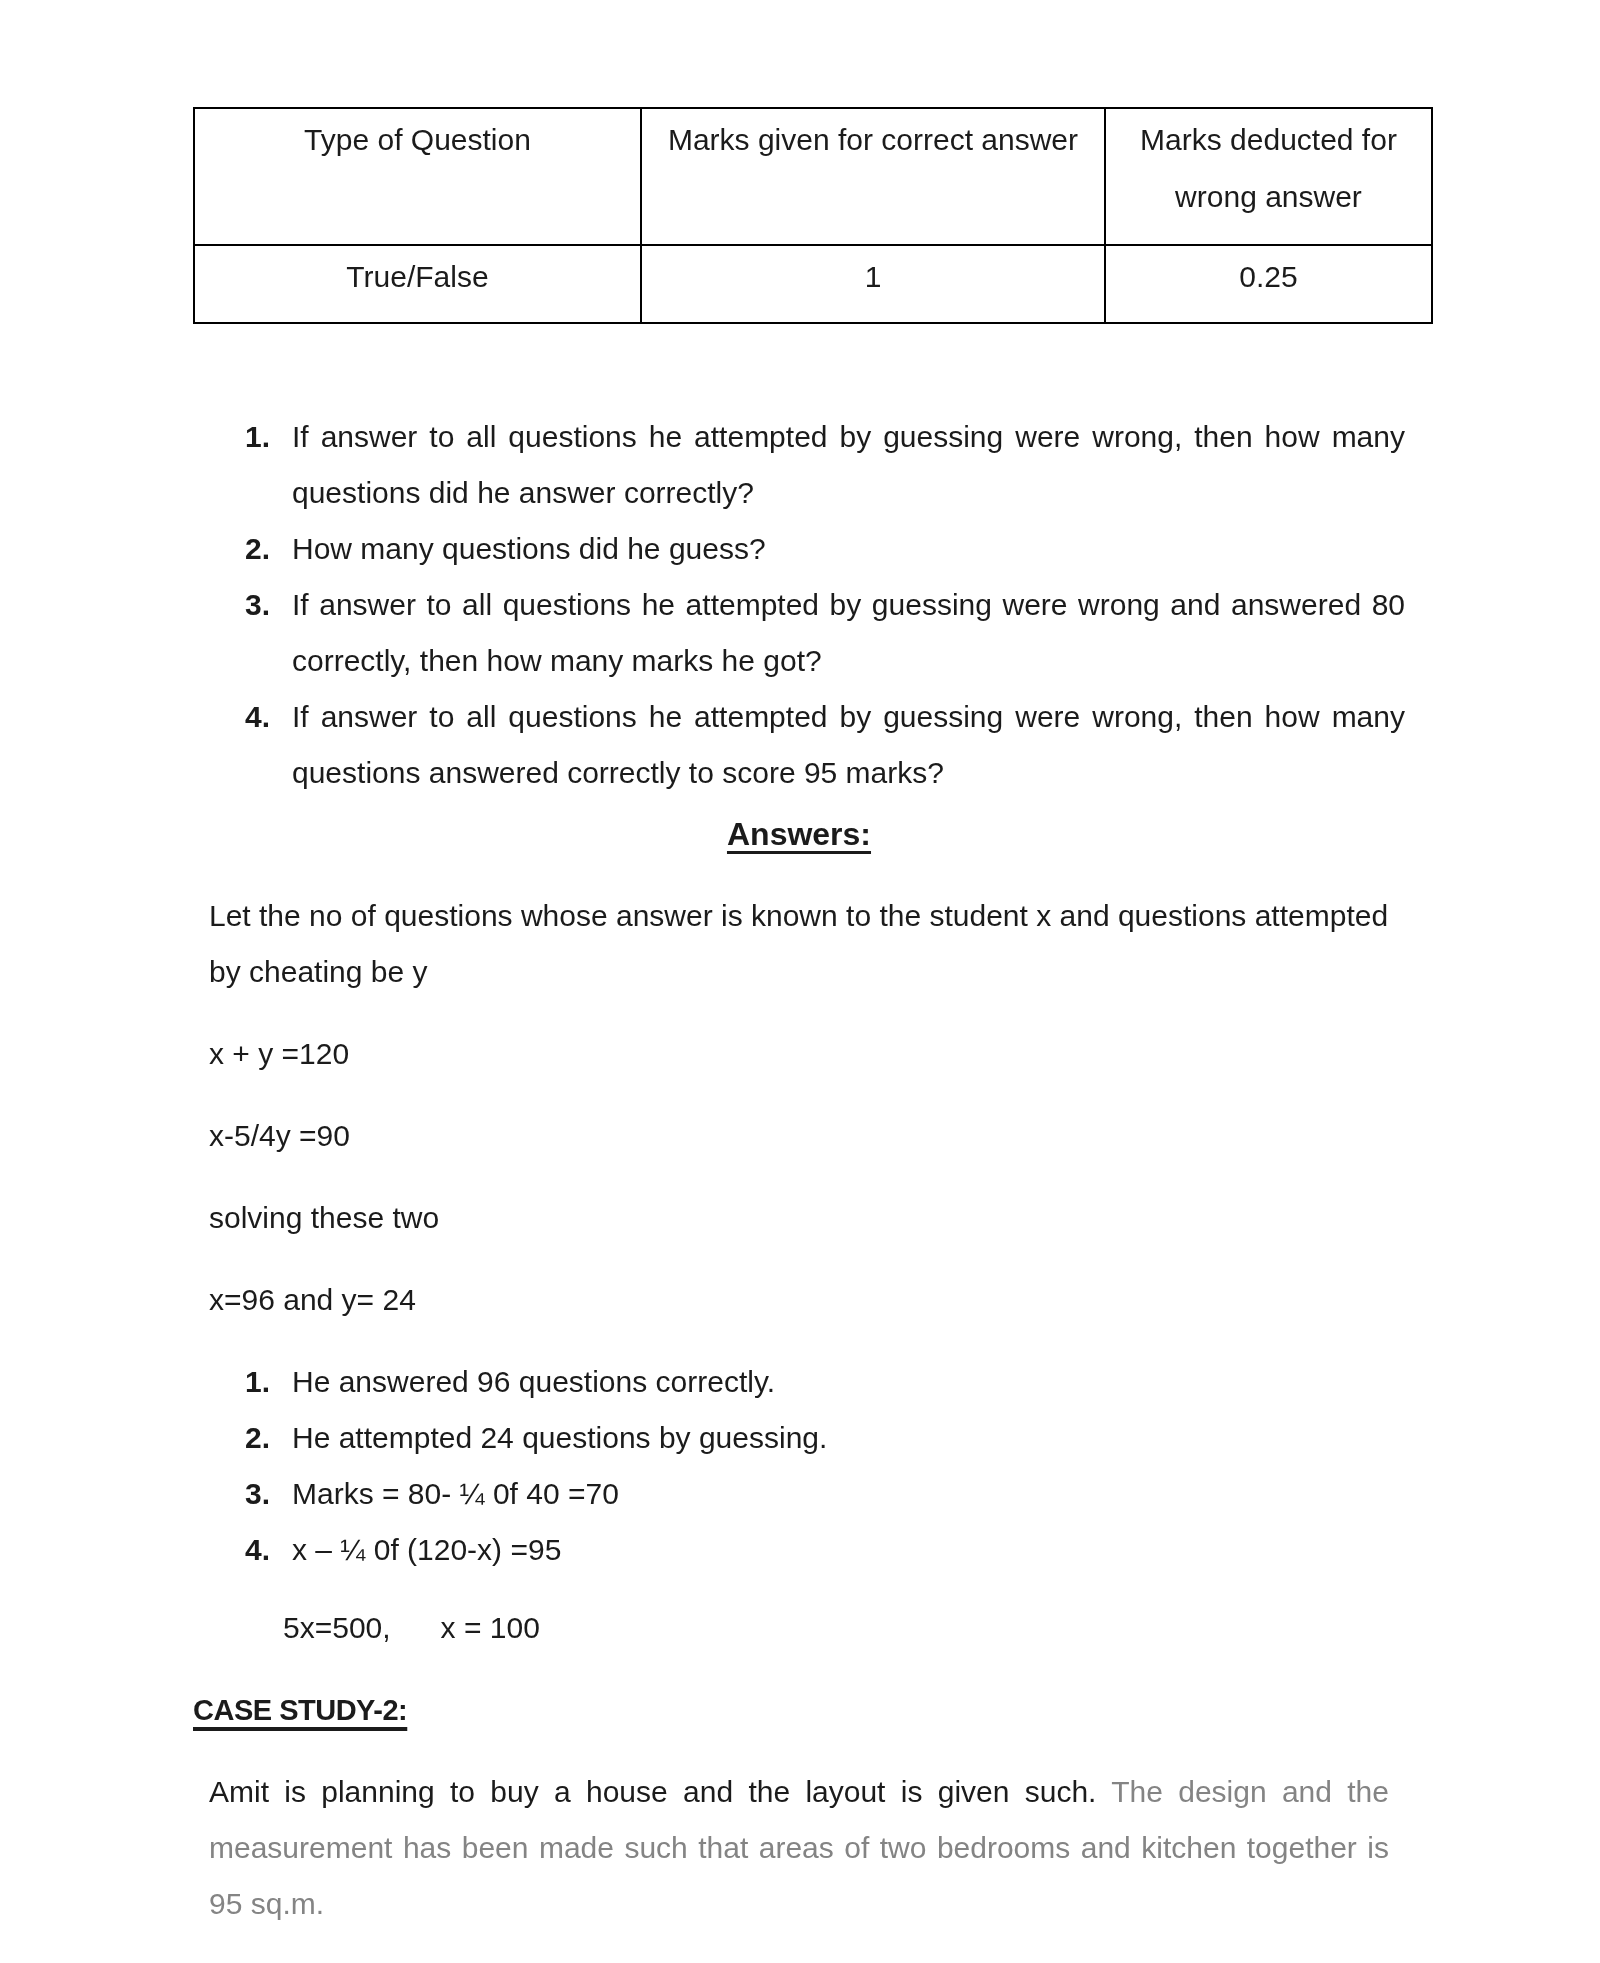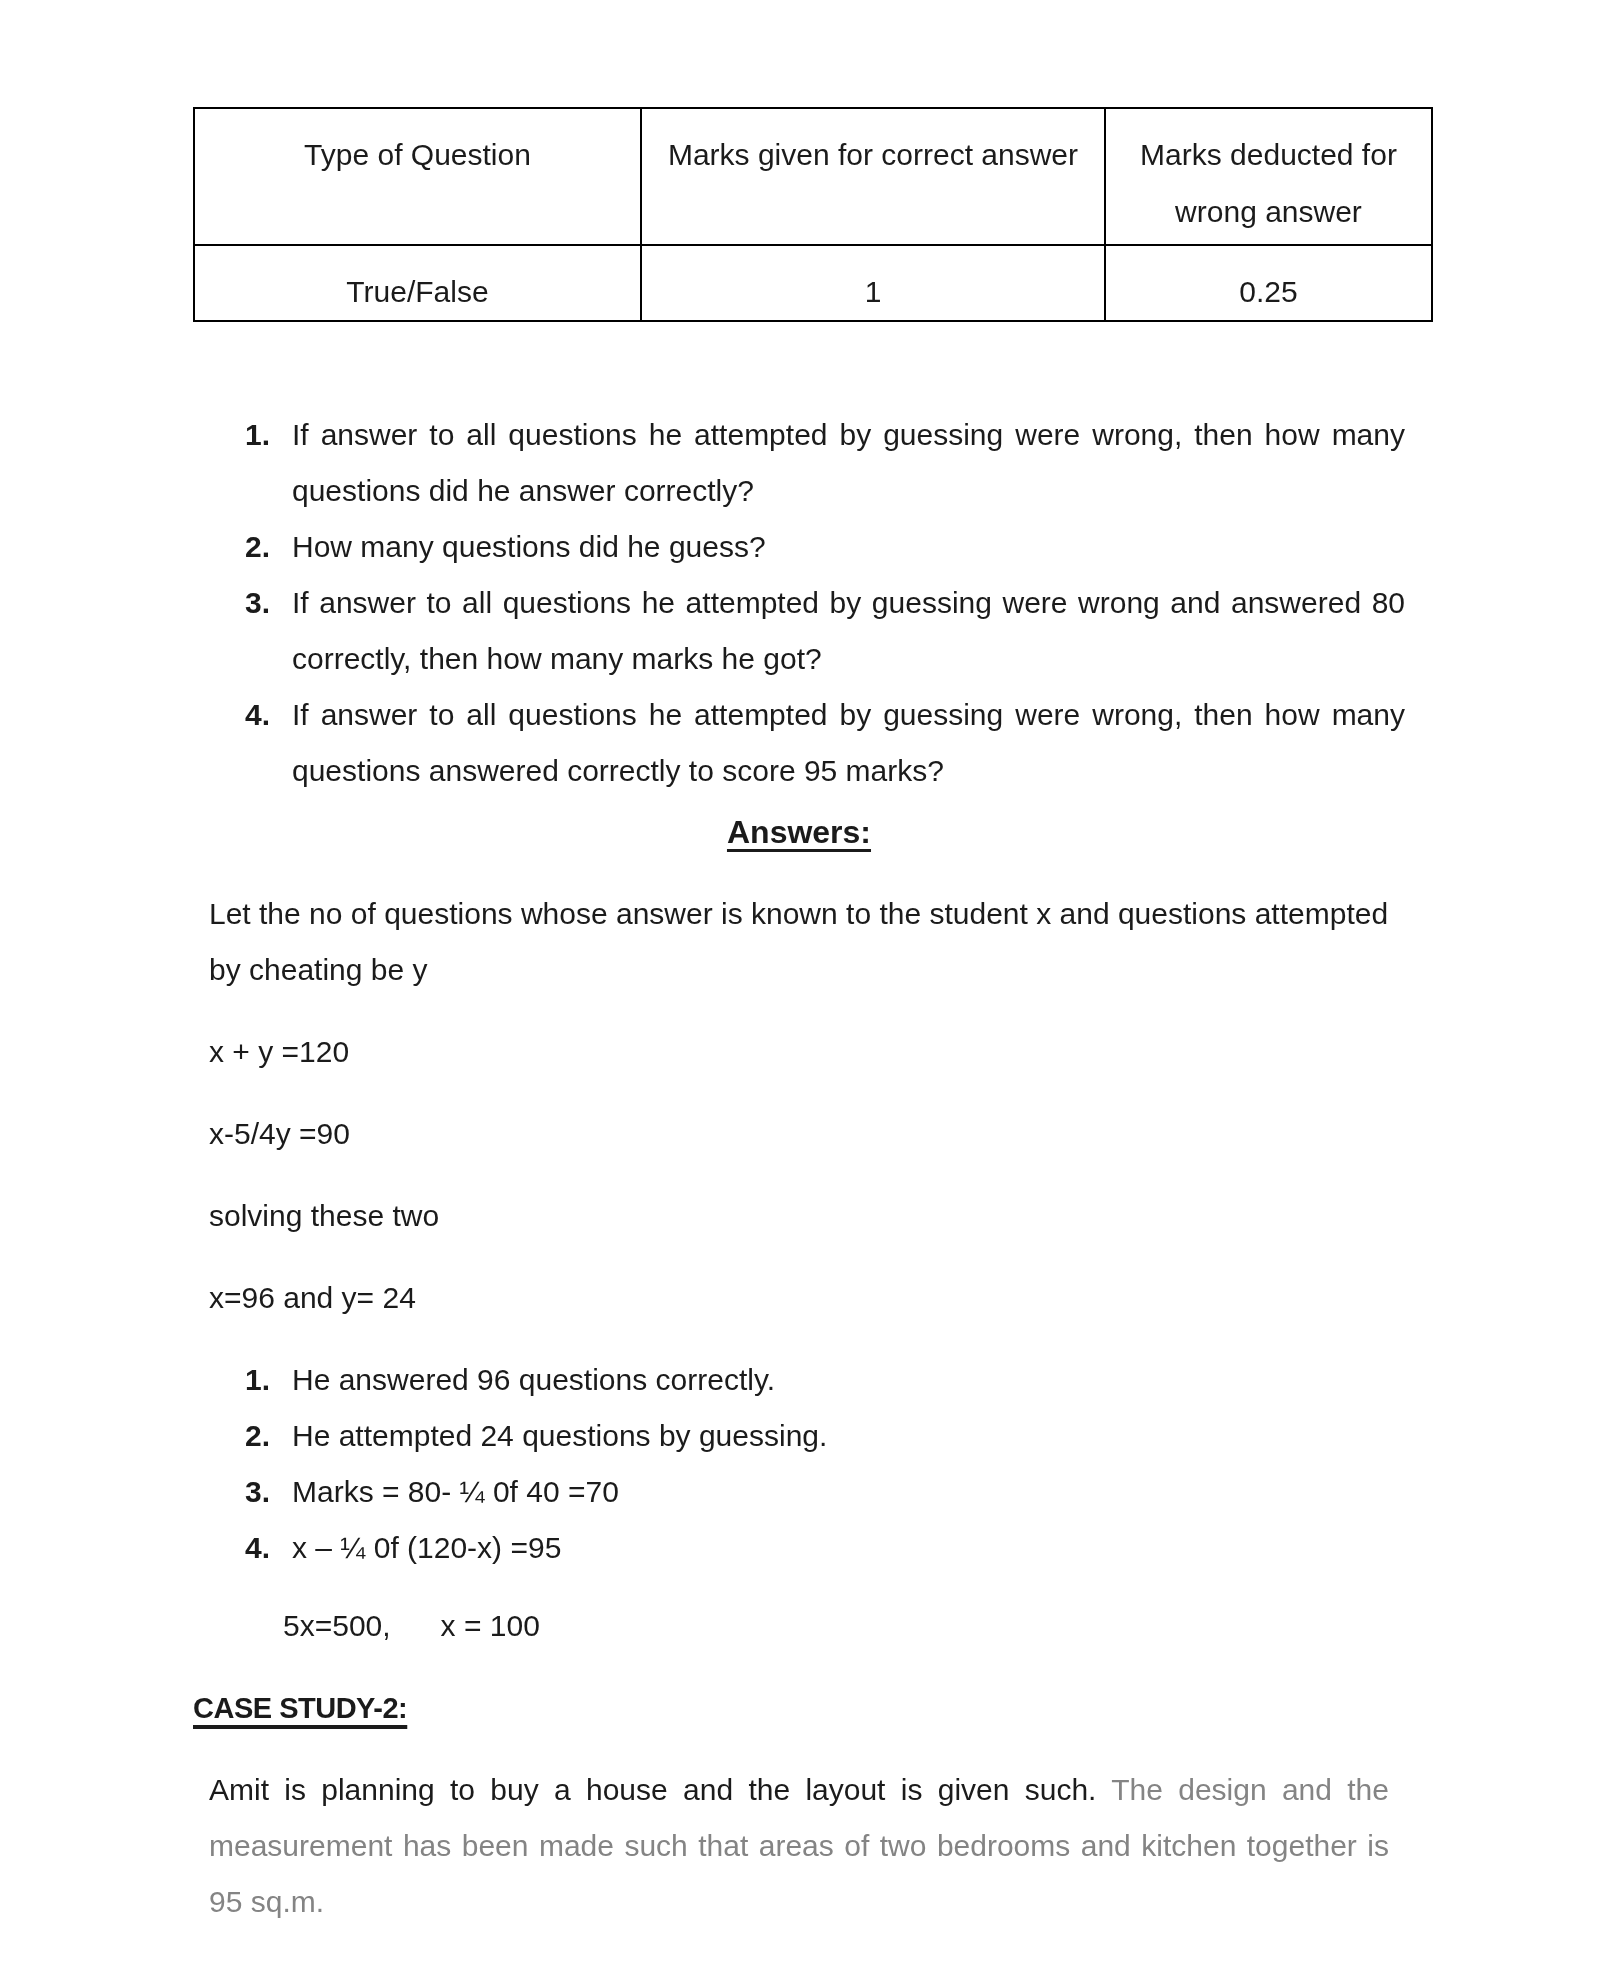--- a/index.html
+++ b/index.html
@@ -22,24 +22,24 @@
     border-collapse: collapse;
     width: 1238px;
     table-layout: fixed;
   }
   table.marks th, table.marks td {
     border: 2px solid #000000;
     font-weight: normal;
     text-align: center;
     vertical-align: top;
     line-height: 57px;
-    padding: 17px 12px 0 12px;
+    padding: 2px 12px 0 12px;
   }
   table.marks th { height: 137px; }
-  table.marks td { height: 64px; }
+  table.marks td { height: 78px; }
 
   
   .list .item {
     position: relative;
     padding-left: 99px;
     line-height: 56px;
   }
   .list .num {
     position: absolute;
     left: 52px; top: 0;

